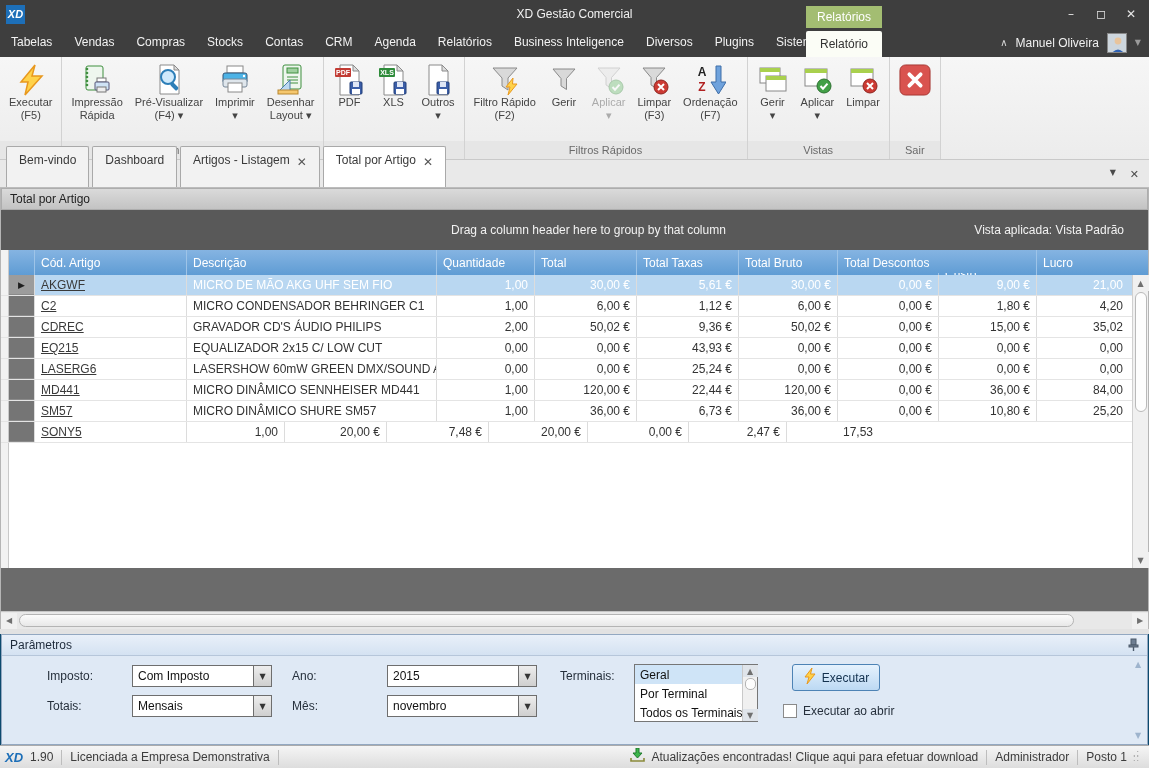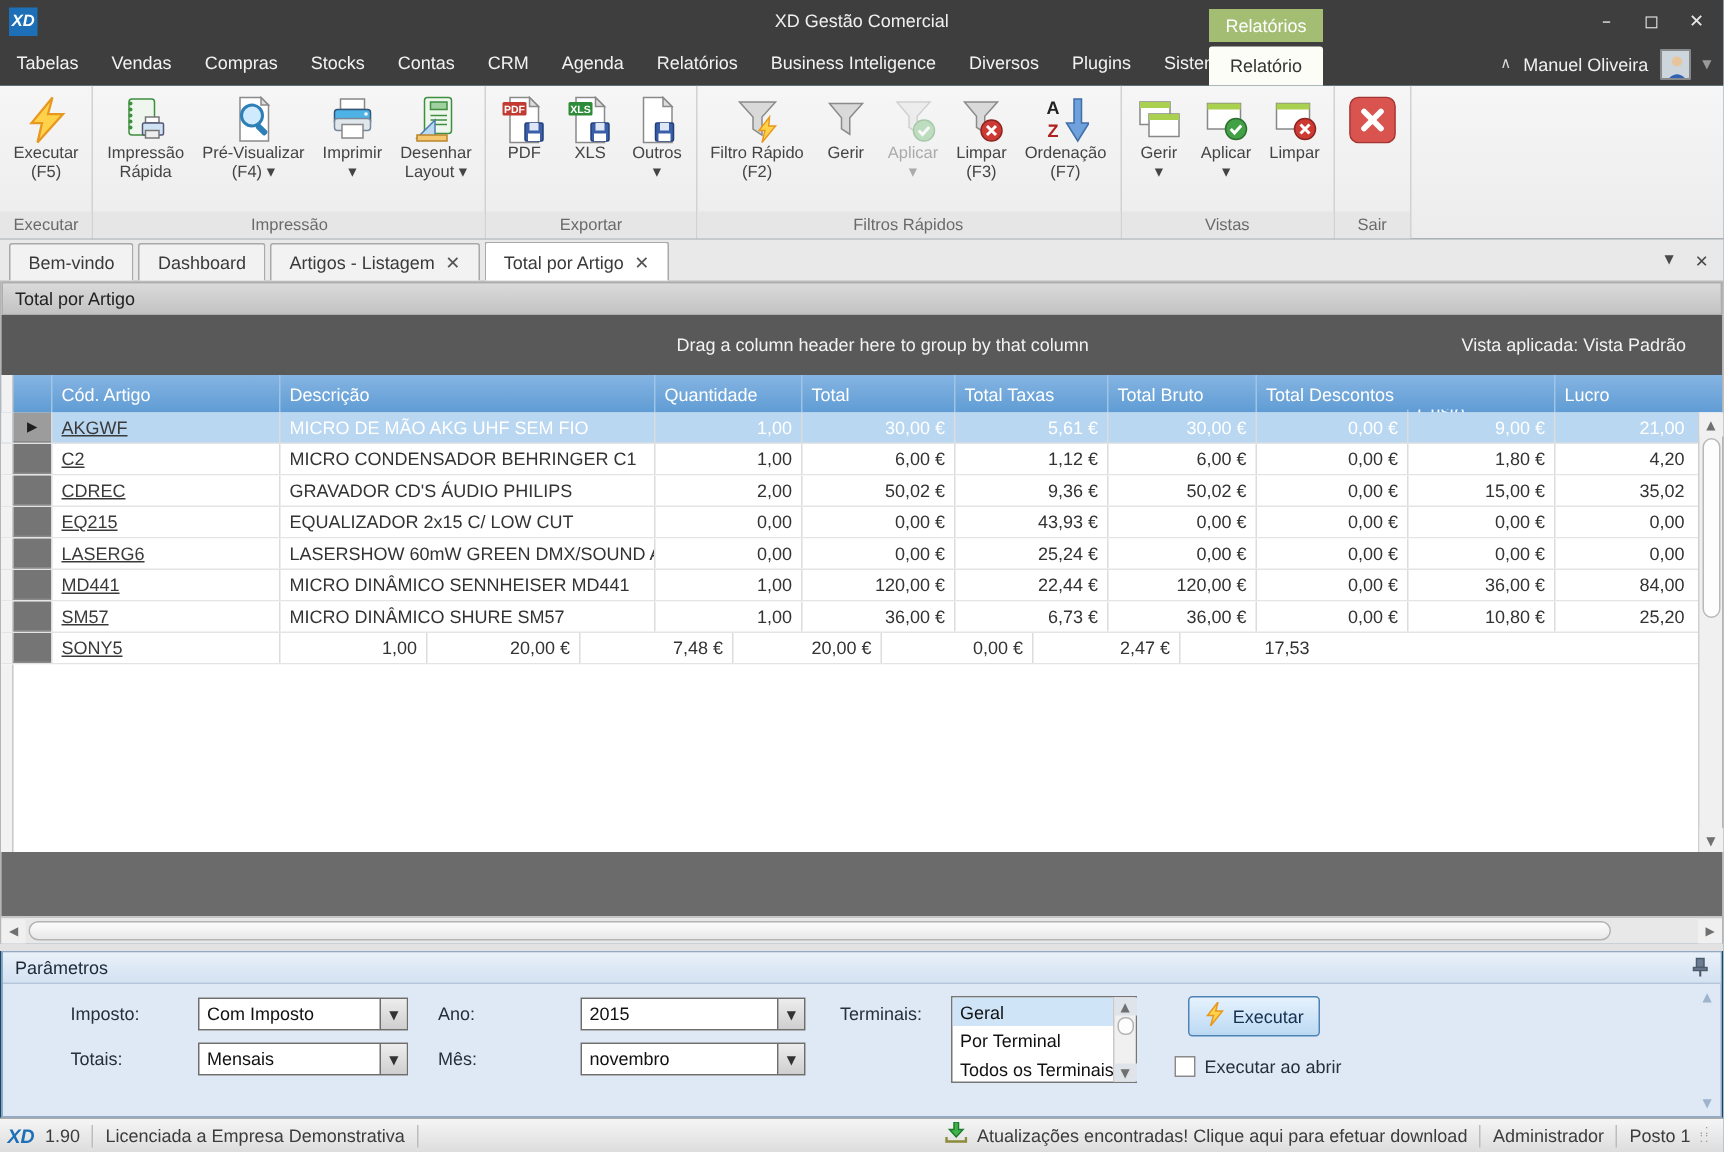--- a/index.html
+++ b/index.html
@@ -39,22 +39,22 @@
   .rib-btn .ricon { width:32px; height:32px; display:flex; align-items:center; justify-content:center; }
   .rib-btn .l1, .rib-btn .l2 { font-size:11px; color:#444; line-height:13px; text-align:center; white-space:nowrap; }
   .rib-btn.disabled .l1, .rib-btn.disabled .l2 { color:#ababab; }
   .rib-btn.disabled .ricon { opacity:.45; }
   .rib-label { height:18px; background:#e6e6e6; color:#6a6a6a; font-size:11px; display:flex;
     align-items:center; justify-content:center; }
 
   
   .tabstrip { height:28px; background:#e9e9e9; display:flex; align-items:flex-end; padding:3px 6px 0 6px;
     position:relative; border-bottom:1px solid #bcbcbc; flex:0 0 auto; }
-  .doc-tab { display:flex; align-items:center; gap:7px; background:#f2f2f2; border:1px solid #a9a9a9;
-    border-bottom:none; padding:4px 12px; margin-right:3px; border-radius:2px 2px 0 0; color:#3a3a3a; height:25px; }
+  .doc-tab { display:flex; align-items:flex-end; gap:7px; background:#f2f2f2; border:1px solid #a9a9a9;
+    border-bottom:none; padding:20px 12px; margin-right:3px; border-radius:2px 2px 0 0; color:#3a3a3a; height:25px; }
   .doc-tab.active { background:#ffffff; height:26px; }
   .tab-close { color:#555; font-size:12px; line-height:10px; font-family:"DejaVu Sans", sans-serif; }
   .tabstrip-controls { position:absolute; right:10px; top:8px; display:flex; gap:14px; color:#4a4a4a; }
   .tabstrip-controls span { font-family:"DejaVu Sans", sans-serif; font-size:11px; }
 
   
   .report { flex:1; display:flex; flex-direction:column; background:#e9e9e9; border-left:1px solid #b5b5b5;
     border-right:1px solid #b5b5b5; min-height:0; }
   .caption-bar { height:22px; background:linear-gradient(#dadada,#c3c3c3); border:1px solid #adadad;
     display:flex; align-items:center; padding-left:8px; color:#222; flex:0 0 auto; }

